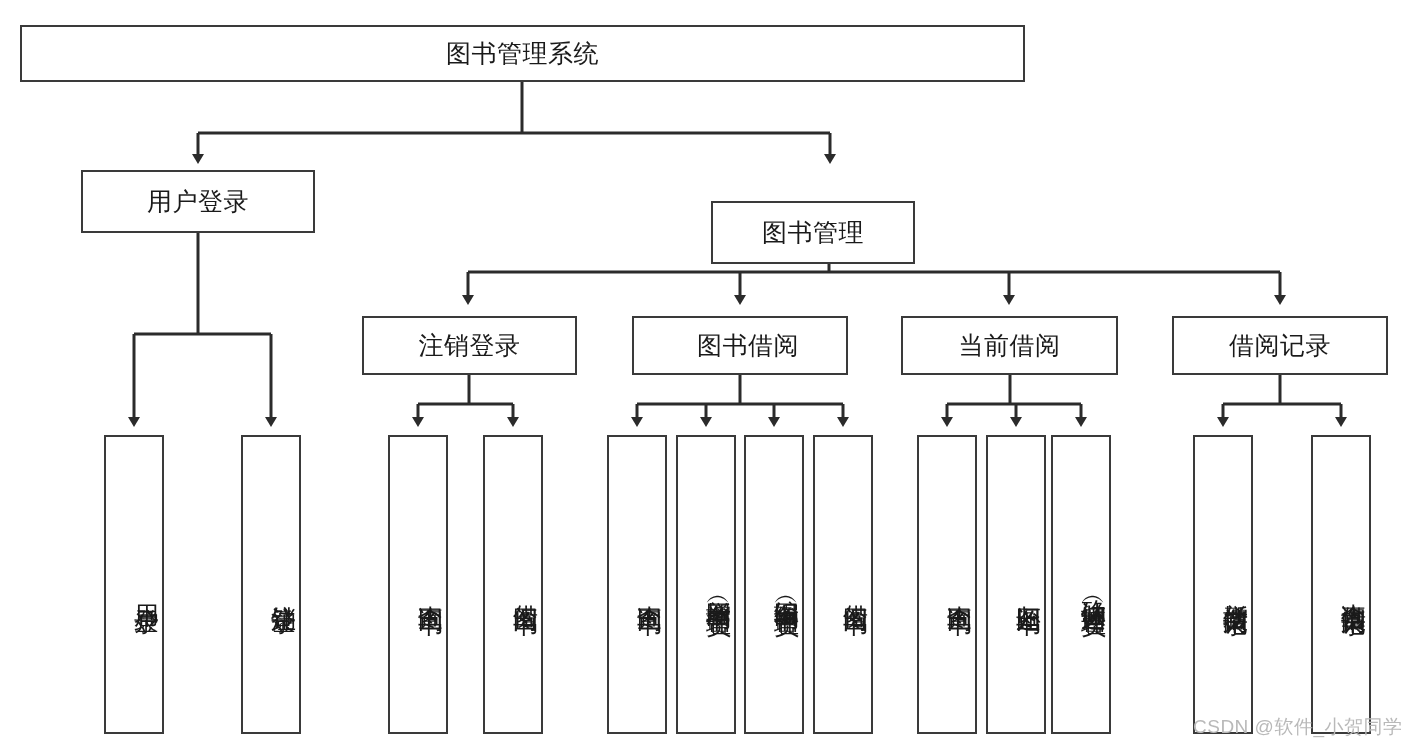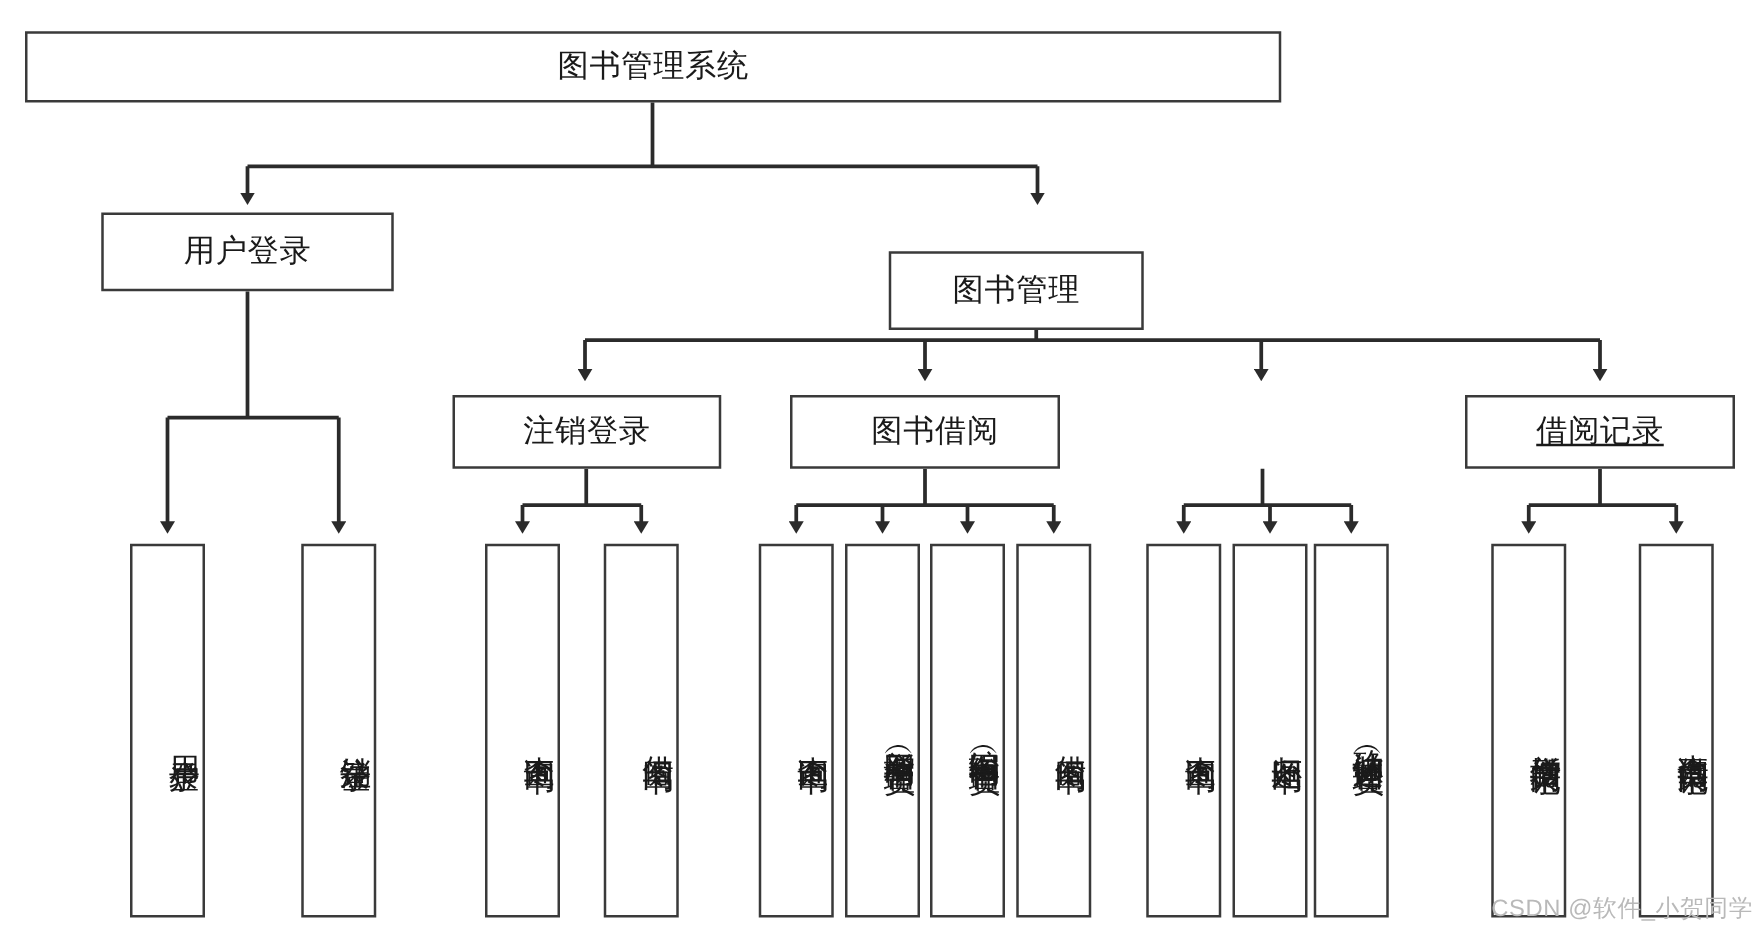--- a/index.html
+++ b/index.html
@@ -130,21 +130,24 @@
   <div class="node node-h" style="left:711px; top:170px; width:204px; height:63px;margin-top:31px;">
     <span>图书管理</span>
   </div>
 
   <div class="node node-h" style="left:362px; top:316px; width:215px; height:59px;">
     <span>注销登录</span>
   </div>
   <div class="node node-h" style="left:632px; top:316px; width:216px; height:59px;padding-left:16px;">
     <span>图书借阅</span>
   </div>
-  <div class="node node-h" style="left:1172px; top:316px; width:216px; height:59px;text-decoration:underline;">
+  <div class="node node-h" style="left:901px; top:316px; width:217px; height:59px;">
+    <span>当前借阅</span>
+  </div>
+  <div class="node node-h" style="left:1172px; top:316px; width:216px; height:59px;">
     <span>借阅记录</span>
   </div>
 
   <div class="node node-v" style="left:104px; top:435px; width:60px; height:299px;">
     <span>用户登录</span>
   </div>
   <div class="node node-v" style="left:241px; top:435px; width:60px; height:299px;">
     <span>注销登录</span>
   </div>
 

